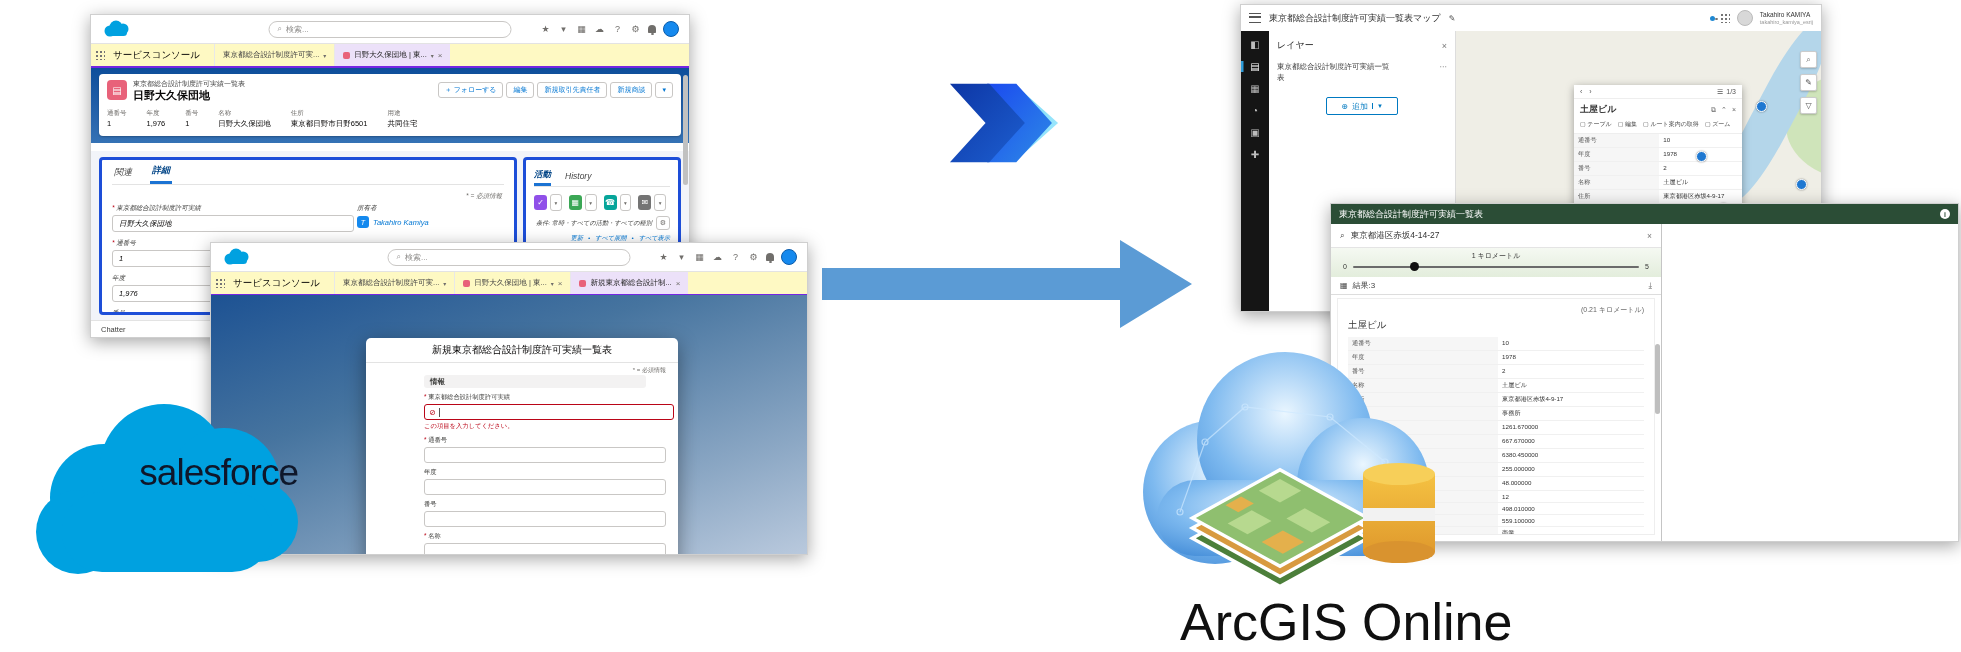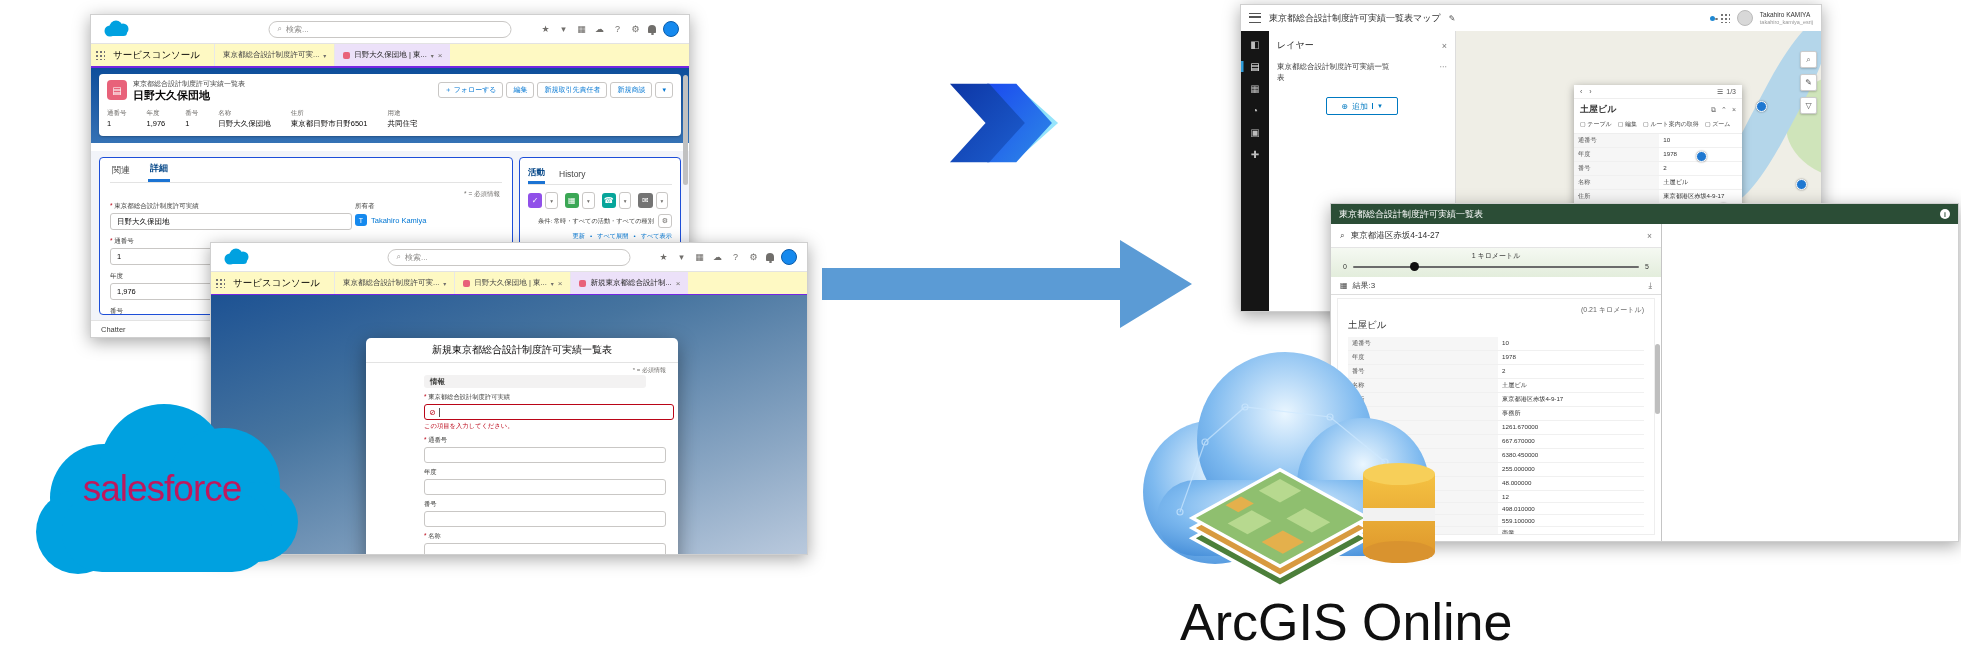--- a/index.html
+++ b/index.html
@@ -37,21 +37,21 @@
   .rec-entity{font-size:7px;color:#444;}
   .rec-name{font-size:11px;font-weight:bold;color:#080707;line-height:1.1;}
   .rec-actions{margin-left:auto;display:flex;gap:3px;}
   .btn{font-size:7px;color:#0176d3;background:#fff;border:1px solid #c9c7c5;border-radius:3px;
        padding:2px 6px;white-space:nowrap;}
   .highlights{display:flex;gap:20px;margin-top:8px;}
   .hl-label{font-size:6.5px;color:#706e6b;}
   .hl-value{font-size:7.5px;color:#080707;margin-top:1px;}
   .sf-content{position:absolute;left:0;right:0;top:136px;bottom:16px;background:#f2f4f9;
               padding:6px 8px;display:flex;gap:6px;overflow:hidden;}
-  .card{background:#fff;border:1px solid #1d4ed8;border-radius:4px;}
+  .card{background:#fff;border:3px solid #1d4ed8;border-radius:4px;font-style:italic;}
   .left-card{width:392px;padding:0 10px;position:relative;overflow:hidden;}
   .subtabs{display:flex;gap:16px;border-bottom:1px solid #e3e3e3;height:24px;font-size:9px;color:#444;}
   .subtab{display:flex;align-items:center;padding:0 2px;}
   .subtab.active{color:#014486;font-weight:bold;border-bottom:3px solid #1b73d3;text-align:center;}
   .req-note{position:absolute;right:12px;top:32px;font-size:6.5px;color:#706e6b;}
   .f-label{font-size:6.5px;color:#3e3e3c;margin:7px 0 2px;}
   .req::before{content:"* ";color:#ba0517;}
   .f-input{height:15px;border:1px solid #c9c7c5;border-radius:3px;font-size:7.5px;display:flex;
            align-items:center;padding:0 6px;color:#080707;background:#fff;width:228px;}
   .owner-abs{position:absolute;left:255px;top:44px;}
@@ -165,21 +165,21 @@
   .clear-btn{position:absolute;left:72px;top:8px;background:#a6c23f;color:#27411f;padding:2px 16px;
              font-size:8px;box-shadow:0 1px 2px rgba(0,0,0,.25);}
   .radius-circle{position:absolute;left:92px;top:72px;width:222px;height:198px;border:1.4px solid #4c4c4c;
                  border-radius:50%;background:rgba(180,190,170,.12);}
   .mapctl{position:absolute;right:5px;top:28px;display:flex;flex-direction:column;gap:5px;color:#555;font-size:9px;}
   .attrib{position:absolute;left:0;right:0;bottom:0;height:10px;background:rgba(255,255,255,.85);font-size:6px;
           color:#777;display:flex;align-items:center;justify-content:flex-end;padding:0 6px;}
 
   
   .sf-logo{position:absolute;left:26px;top:380px;width:272px;height:228px;}
-  .sf-wordmark{position:absolute;left:0;right:0;top:88px;text-align:center;color:#be185d;font-size:37px;
+  .sf-wordmark{position:absolute;left:0;right:0;top:72px;text-align:right;color:#0f172a;font-size:37px;
                letter-spacing:-1px;font-weight:400;}
   .pa-icon{position:absolute;left:945px;top:64px;width:118px;height:118px;}
   .flow-arrow{position:absolute;left:822px;top:238px;width:372px;height:92px;}
   .gis-logo{position:absolute;left:1095px;top:322px;width:382px;height:292px;}
   .gis-wordmark{position:absolute;left:1180px;top:592px;width:600px;font-size:52px;color:#101010;
                 font-weight:500;letter-spacing:0;}
 </style>
 </head>
 <body>
 

